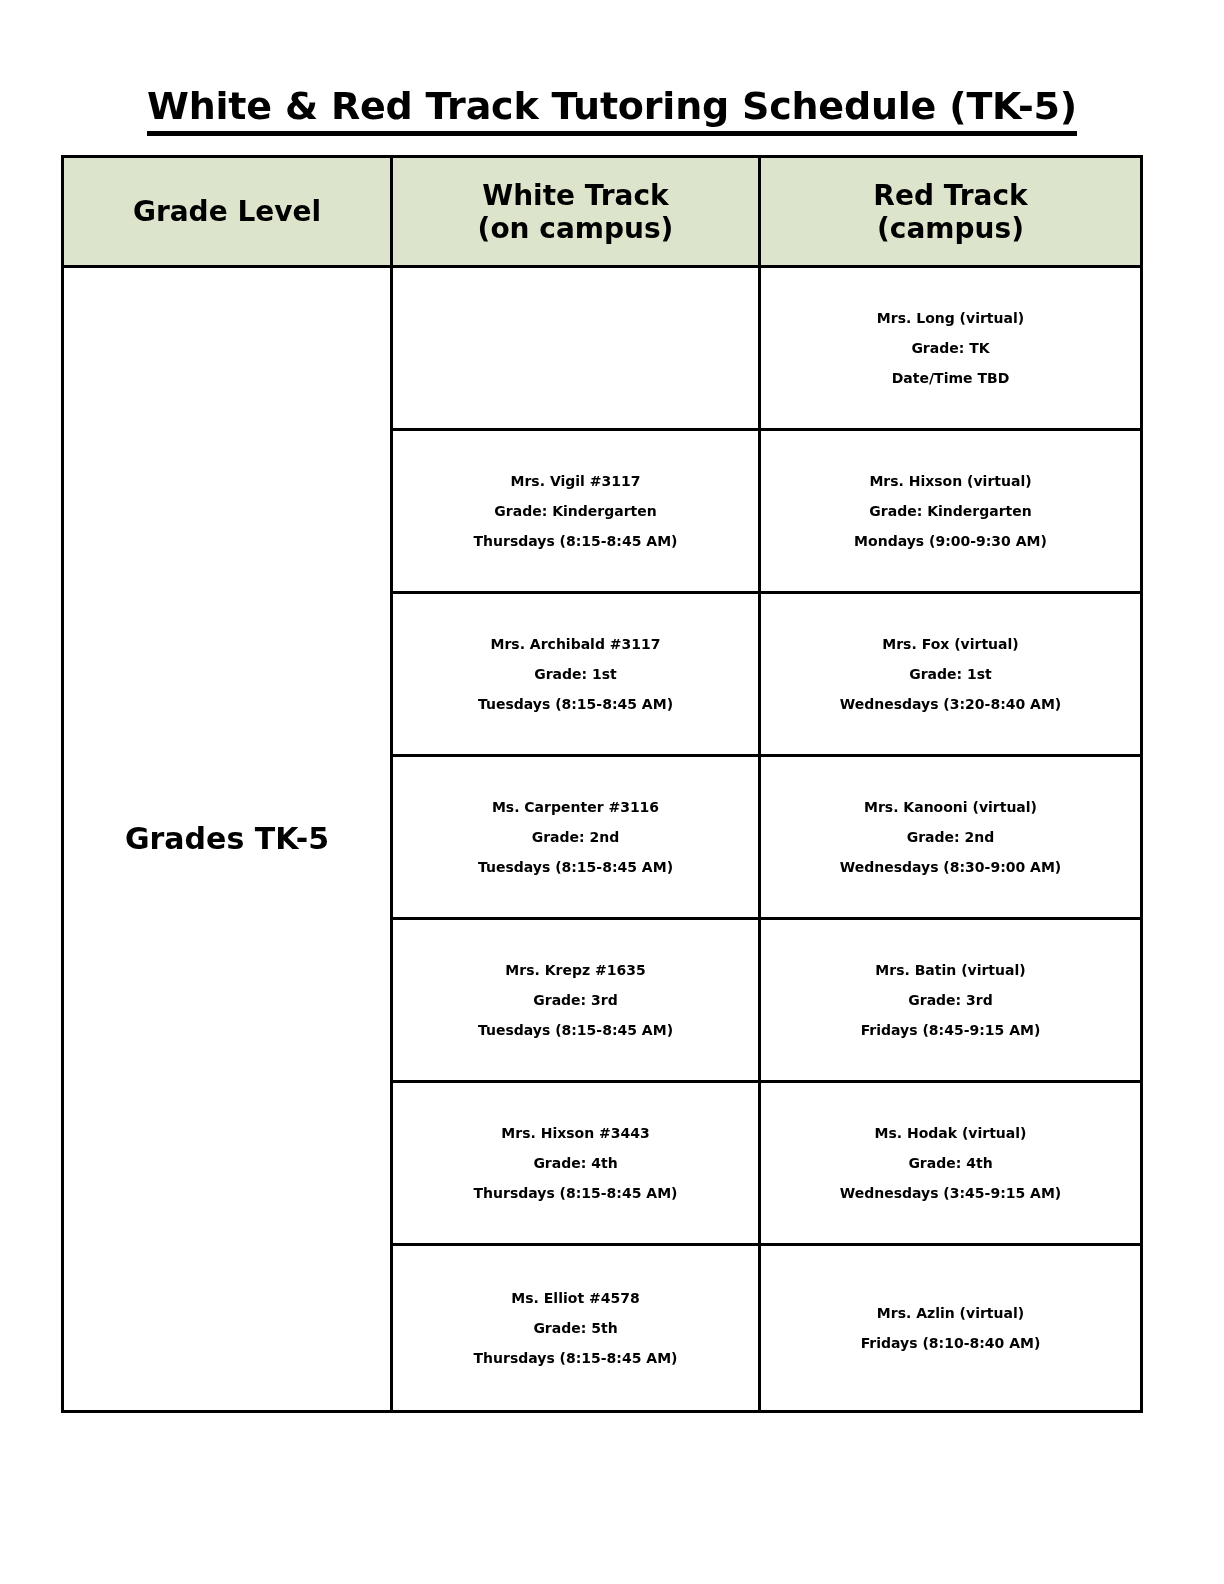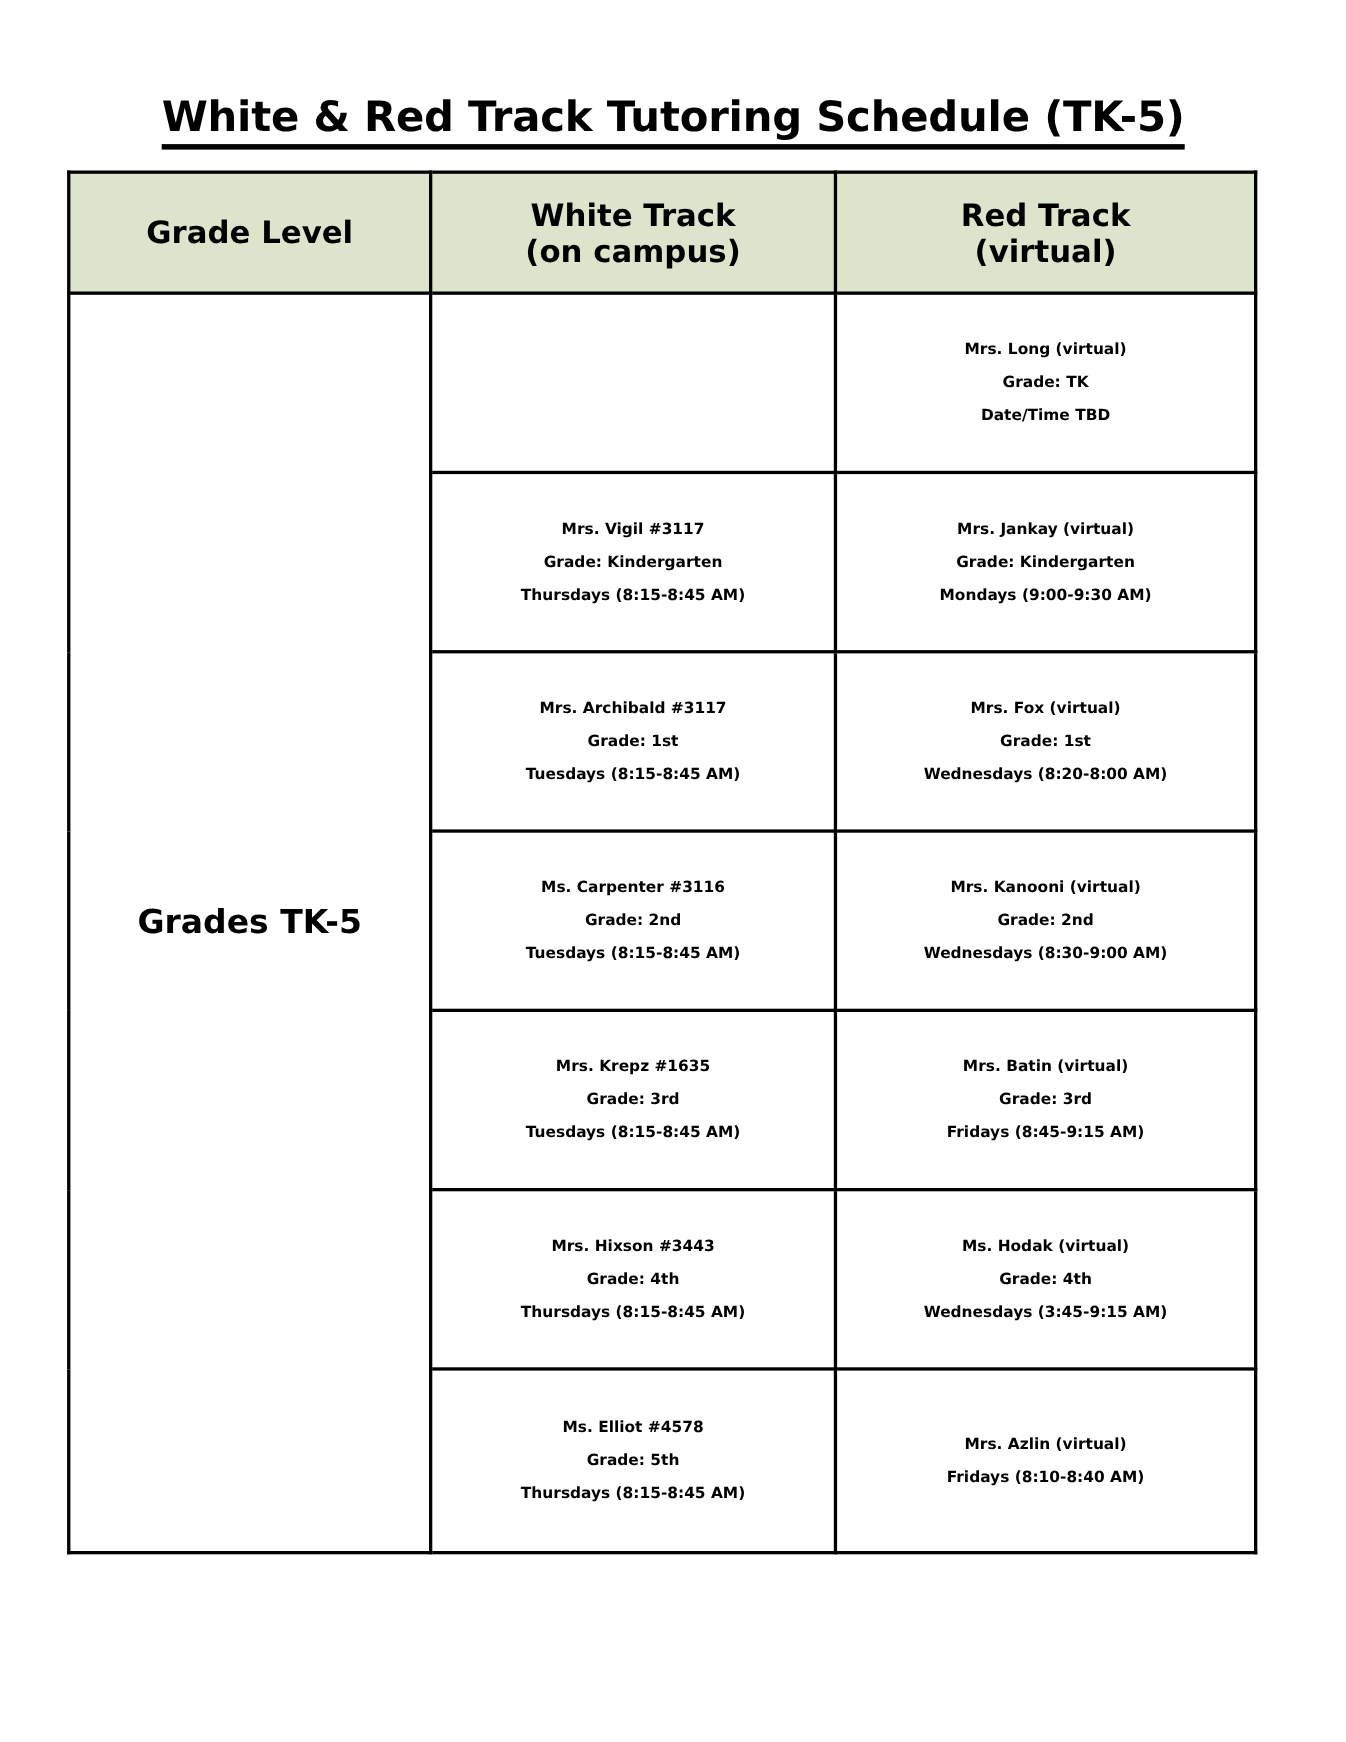--- a/index.html
+++ b/index.html
@@ -124,21 +124,21 @@
       <tr>
         <th>
           <span class="hdr-line">Grade Level</span>
         </th>
         <th>
           <span class="hdr-line">White Track</span>
           <span class="hdr-line">(on campus)</span>
         </th>
         <th>
           <span class="hdr-line">Red Track</span>
-          <span class="hdr-line">(virtual)</span>
+          <span class="hdr-line">(campus)</span>
         </th>
       </tr>
     </thead>
     <tbody>
 
       <tr>
         <td class="grade-cell" rowspan="7">Grades TK-5</td>
         <td class="slot-cell empty-cell">
           
           
@@ -151,36 +151,36 @@
         </td>
       </tr>
 
       <tr>
         <td class="slot-cell">
           <span class="slot-line">Mrs. Vigil #3117</span>
           <span class="slot-line">Grade: Kindergarten</span>
           <span class="slot-line">Thursdays (8:15-8:45 AM)</span>
         </td>
         <td class="slot-cell">
-          <span class="slot-line">Mrs. Jankay (virtual)</span>
+          <span class="slot-line">Mrs. Hixson (virtual)</span>
           <span class="slot-line">Grade: Kindergarten</span>
           <span class="slot-line">Mondays (9:00-9:30 AM)</span>
         </td>
       </tr>
 
       <tr>
         <td class="slot-cell">
           <span class="slot-line">Mrs. Archibald #3117</span>
           <span class="slot-line">Grade: 1st</span>
           <span class="slot-line">Tuesdays (8:15-8:45 AM)</span>
         </td>
         <td class="slot-cell">
           <span class="slot-line">Mrs. Fox (virtual)</span>
           <span class="slot-line">Grade: 1st</span>
-          <span class="slot-line">Wednesdays (8:20-8:00 AM)</span>
+          <span class="slot-line">Wednesdays (3:20-8:40 AM)</span>
         </td>
       </tr>
 
       <tr>
         <td class="slot-cell">
           <span class="slot-line">Ms. Carpenter #3116</span>
           <span class="slot-line">Grade: 2nd</span>
           <span class="slot-line">Tuesdays (8:15-8:45 AM)</span>
         </td>
         <td class="slot-cell">

